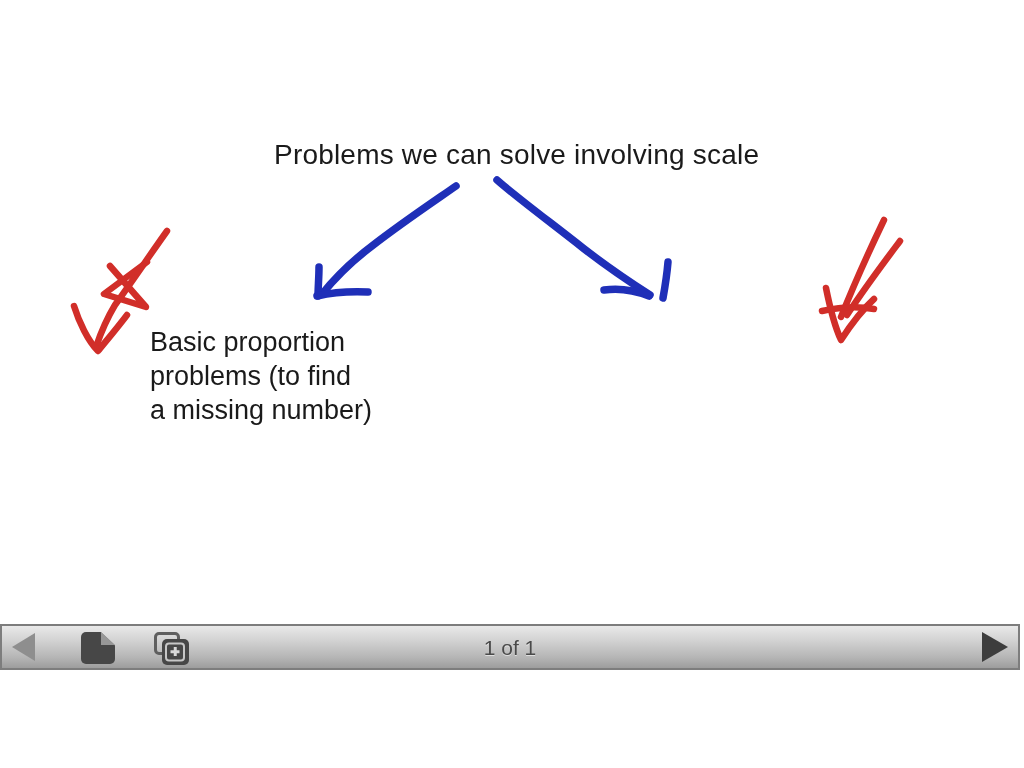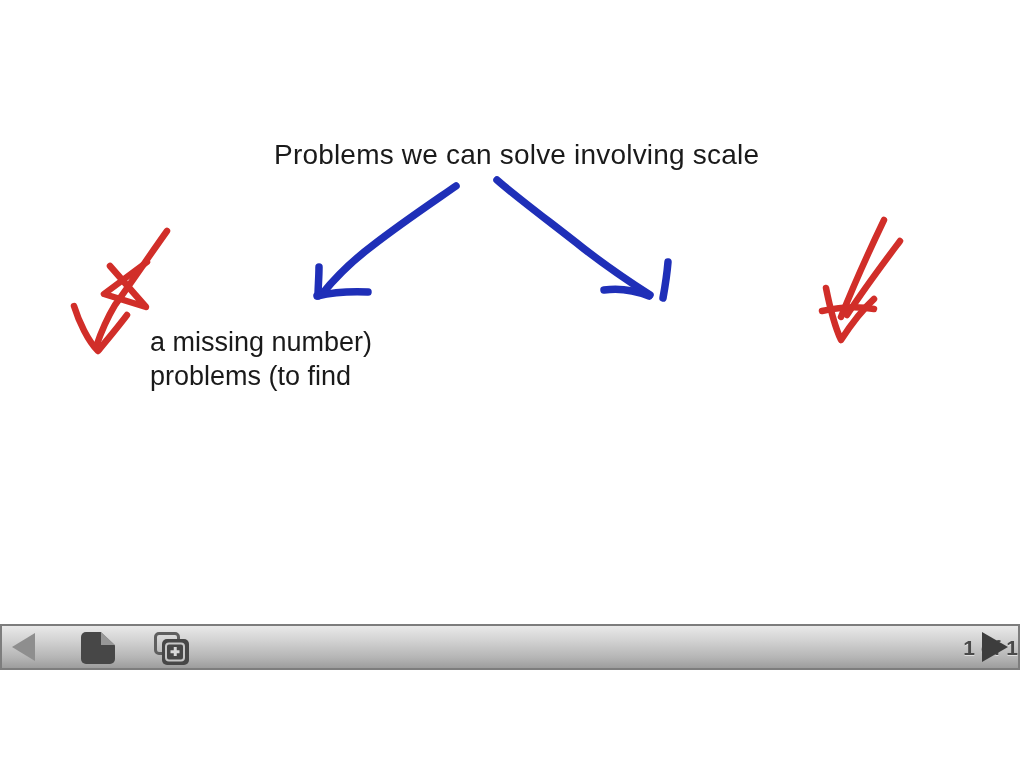--- a/index.html
+++ b/index.html
@@ -40,21 +40,21 @@
   .ap-back{position:absolute;left:0;top:0;width:20px;height:17px;border:3px solid #5f5f5f;border-radius:5px;}
   .ap-front{position:absolute;right:0;bottom:0;width:27px;height:26px;background:#474747;border-radius:5px;}
   .ap-plusbox{position:absolute;left:50%;top:50%;transform:translate(-50%,-50%);
               width:16px;height:15px;border:2px solid #c7c7c7;border-radius:4px;}
   .ap-plus-h{position:absolute;left:50%;top:50%;transform:translate(-50%,-50%);
              width:9px;height:2.5px;background:#d8d8d8;}
   .ap-plus-v{position:absolute;left:50%;top:50%;transform:translate(-50%,-50%);
              width:2.5px;height:9px;background:#d8d8d8;}
 
   .page-indicator{position:absolute;left:0;top:0;width:100%;height:42px;line-height:43px;
-                  text-align:right;font-size:21px;font-weight:bold;color:#4a4a4a;
+                  text-align:center;font-size:21px;font-weight:normal;color:#4a4a4a;
                   text-shadow:0 1px 0 rgba(255,255,255,0.55);pointer-events:none;}
 </style>
 </head>
 <body>
 
 <div class="stage">
 
   <div class="canvas">
 
     <svg class="ink" width="1024" height="624" viewBox="0 0 1024 624" fill="none" stroke-linecap="round" stroke-linejoin="round">
@@ -81,22 +81,23 @@
         <path d="M884,220 C872,245 857,277 841,317" stroke-width="6.5" stroke="#d12e29"></path>
         <path d="M900,241 C885,261 866,286 847,315" stroke-width="6.5" stroke="#d12e29"></path>
         <path d="M826,288 C830,308 835,327 841,340 C850,326 862,310 874,299" stroke-width="6.5" stroke="#d12e29"></path>
         <path d="M822,311 C840,307 858,306 874,309" stroke-width="6.5" stroke="#d12e29"></path>
       </g>
     </svg>
 
     <div class="canvas-title">Problems we can solve involving scale</div>
 
     <div class="note note-left">
+      <div>Basic proportion</div>
+      <div>problems (to find</div>
       <div>a missing number)</div>
-      <div>problems (to find</div>
     </div>
 
 
   </div>
 
   <div class="toolbar">
 
     <button class="tb-btn btn-back">
       <span class="tri-left"></span>
     </button>

